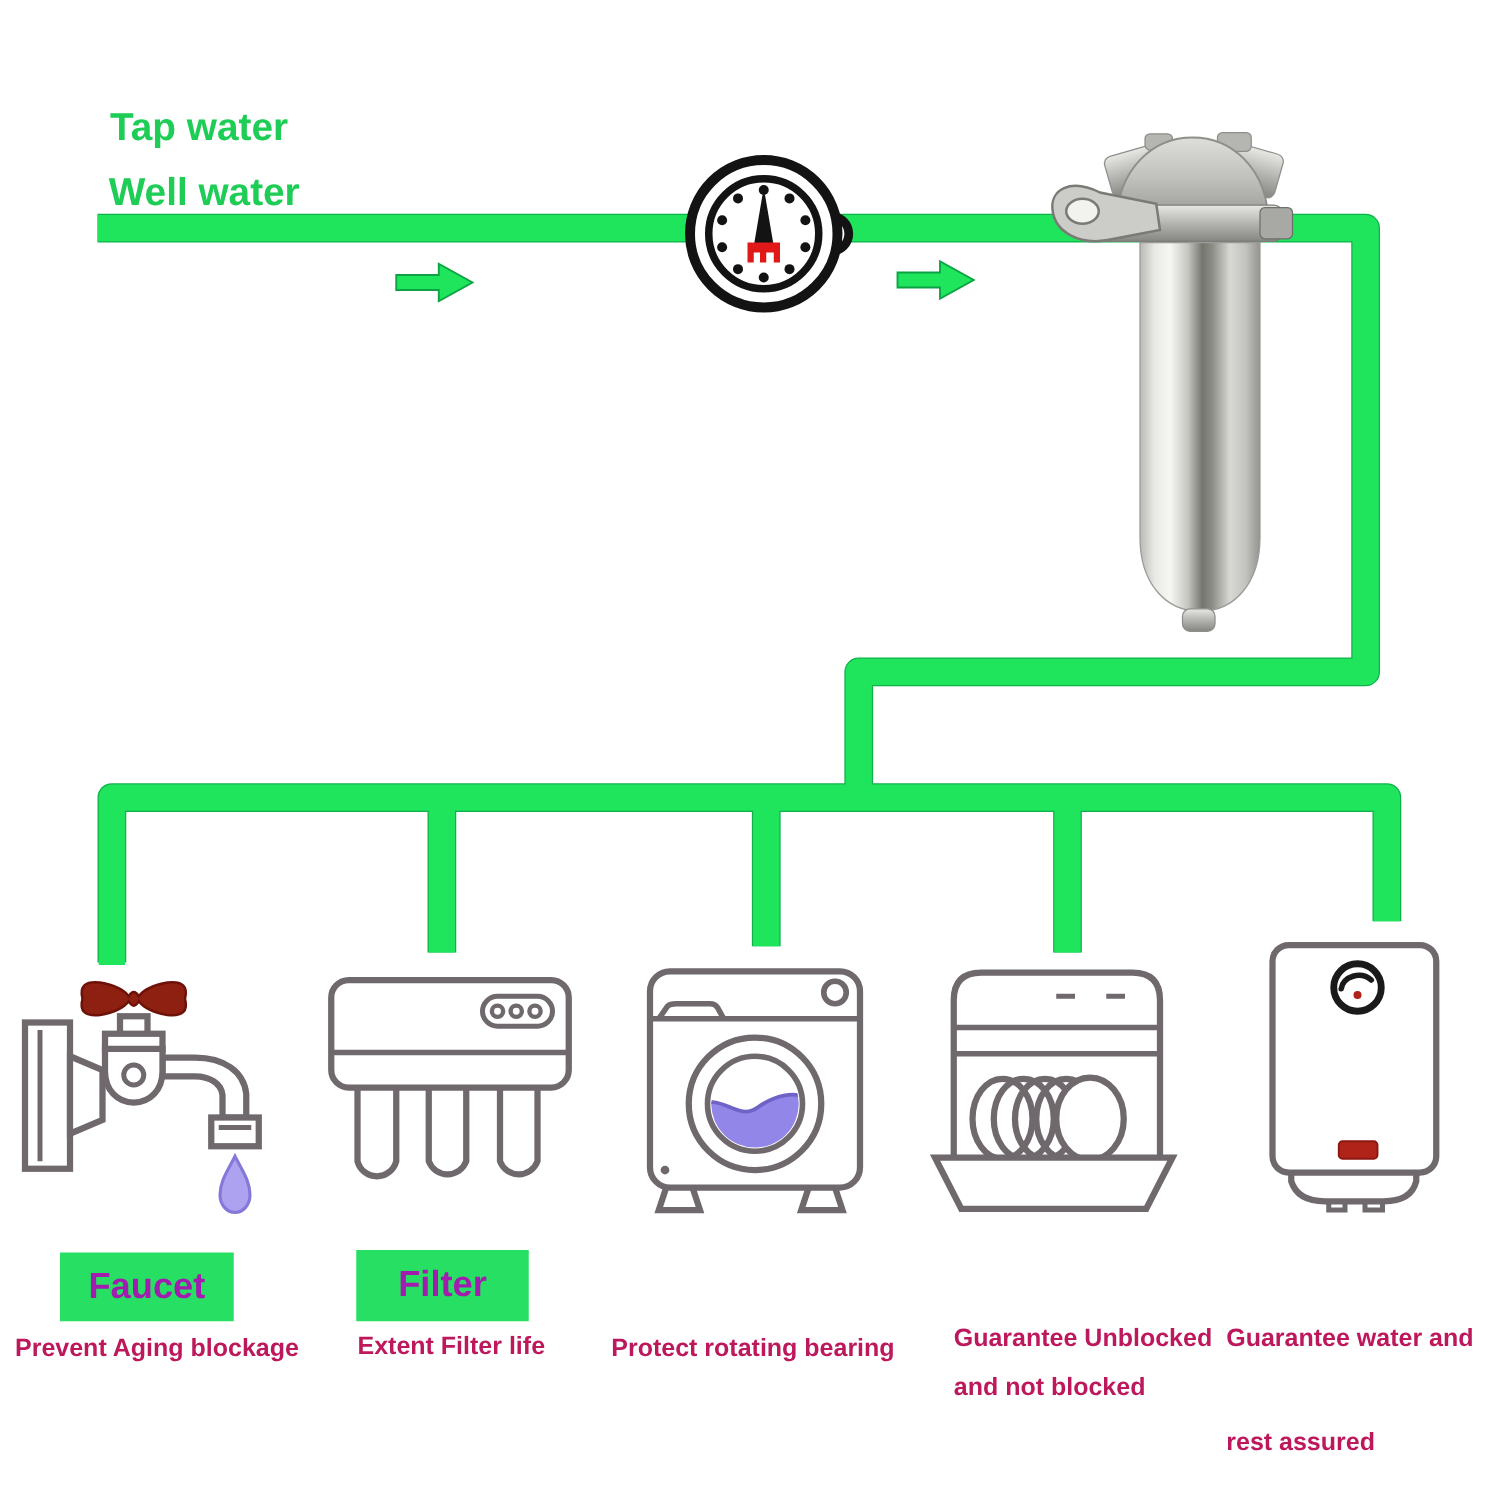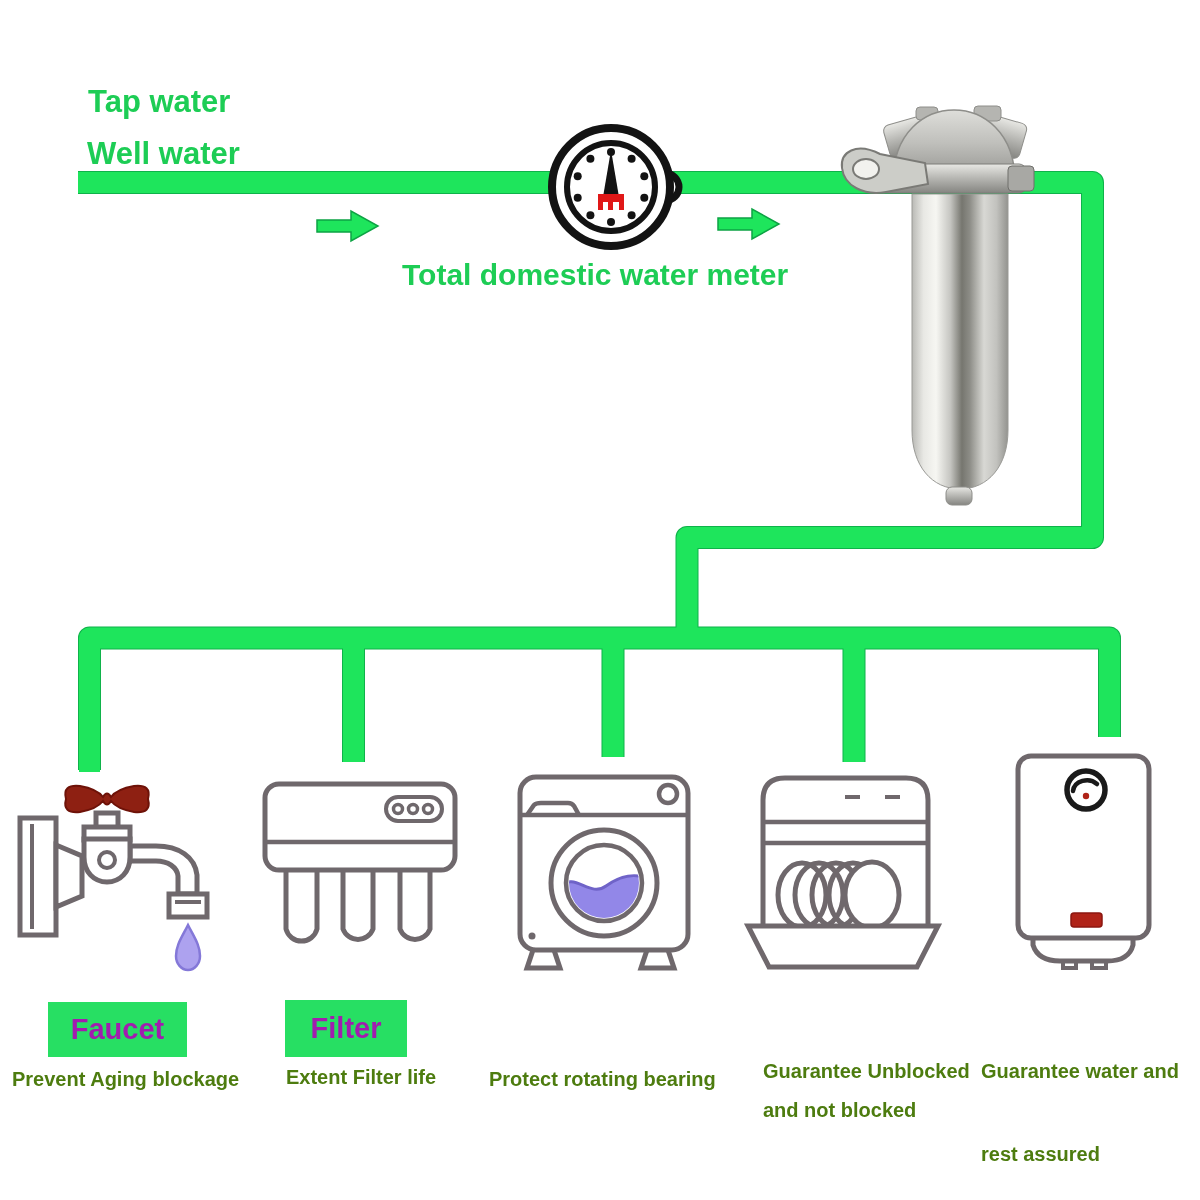--- a/index.html
+++ b/index.html
@@ -6,25 +6,25 @@
   #stage{position:relative;width:1200px;height:1200px;background:#ffffff;overflow:hidden;
          font-family:Liberation Sans, sans-serif;}
   #diagram-svg{position:absolute;left:0;top:0;}
   .gtext{position:absolute;color:#1dcd55;font-weight:bold;white-space:nowrap;}
   .tap{left:88px;top:84px;font-size:31px;}
   .well{left:87px;top:136px;font-size:31px;}
   .meterlbl{left:402px;top:258px;font-size:30px;}
   .btn{position:absolute;background:#27df63;color:#a21caf;font-weight:bold;
        display:flex;align-items:center;justify-content:center;white-space:nowrap;}
   .btn-faucet{left:48px;top:1002px;width:139px;height:55px;font-size:29px;}
-  .btn-filter{left:285px;top:1000px;width:122px;height:57px;font-size:29px;}
+  .btn-filter{left:285px;top:1000px;width:138px;height:57px;font-size:29px;}
   .btn-washer{left:478px;top:997px;width:267px;height:60px;font-size:31px;}
   .btn-dish{left:762px;top:996px;width:201px;height:62px;font-size:30px;}
   .btn-heater{left:985px;top:1000px;width:211px;height:53px;font-size:31px;}
-  .desc{position:absolute;color:#4d7c0f;font-weight:bold;font-size:20px;white-space:nowrap;}
+  .desc{position:absolute;color:#be185d;font-weight:bold;font-size:20px;white-space:nowrap;}
   .d-faucet{left:12px;top:1068px;}
   .d-filter{left:286px;top:1066px;}
   .d-washer{left:489px;top:1068px;}
   .d-dish1{left:763px;top:1060px;}
   .d-dish2{left:763px;top:1099px;}
   .d-heat1{left:981px;top:1060px;}
   .d-heat2{left:981px;top:1143px;text-align:right;}
 </style>
 </head>
 <body>
@@ -184,21 +184,20 @@
       <rect x="1018" y="756" width="131" height="182" rx="13" stroke-width="5"></rect>
       <circle cx="1086" cy="790" r="19" stroke="#1a1a1a" stroke-width="5.5"></circle>
       <path d="M1073,791 A14,12 0 0 1 1097,784" fill="none" stroke="#1a1a1a" stroke-width="4.5" stroke-linecap="round"></path>
       <circle cx="1086" cy="796" r="3.2" fill="#b02318" stroke="none"></circle>
       <rect x="1071" y="913" width="31" height="14" rx="3" fill="#b02318" stroke="#8c1710" stroke-width="1.5"></rect>
     </g>
   </svg>
 
   <div class="gtext tap">Tap water</div>
   <div class="gtext well">Well water</div>
-  <div class="gtext meterlbl">Total domestic water meter</div>
 
   <div class="btn btn-faucet">Faucet</div>
   <div class="btn btn-filter">Filter</div>
 
   <div class="desc d-faucet">Prevent Aging blockage</div>
   <div class="desc d-filter">Extent Filter life</div>
   <div class="desc d-washer">Protect rotating bearing</div>
   <div class="desc d-dish1">Guarantee Unblocked</div>
   <div class="desc d-dish2">and not blocked</div>
   <div class="desc d-heat1">Guarantee water and</div>

